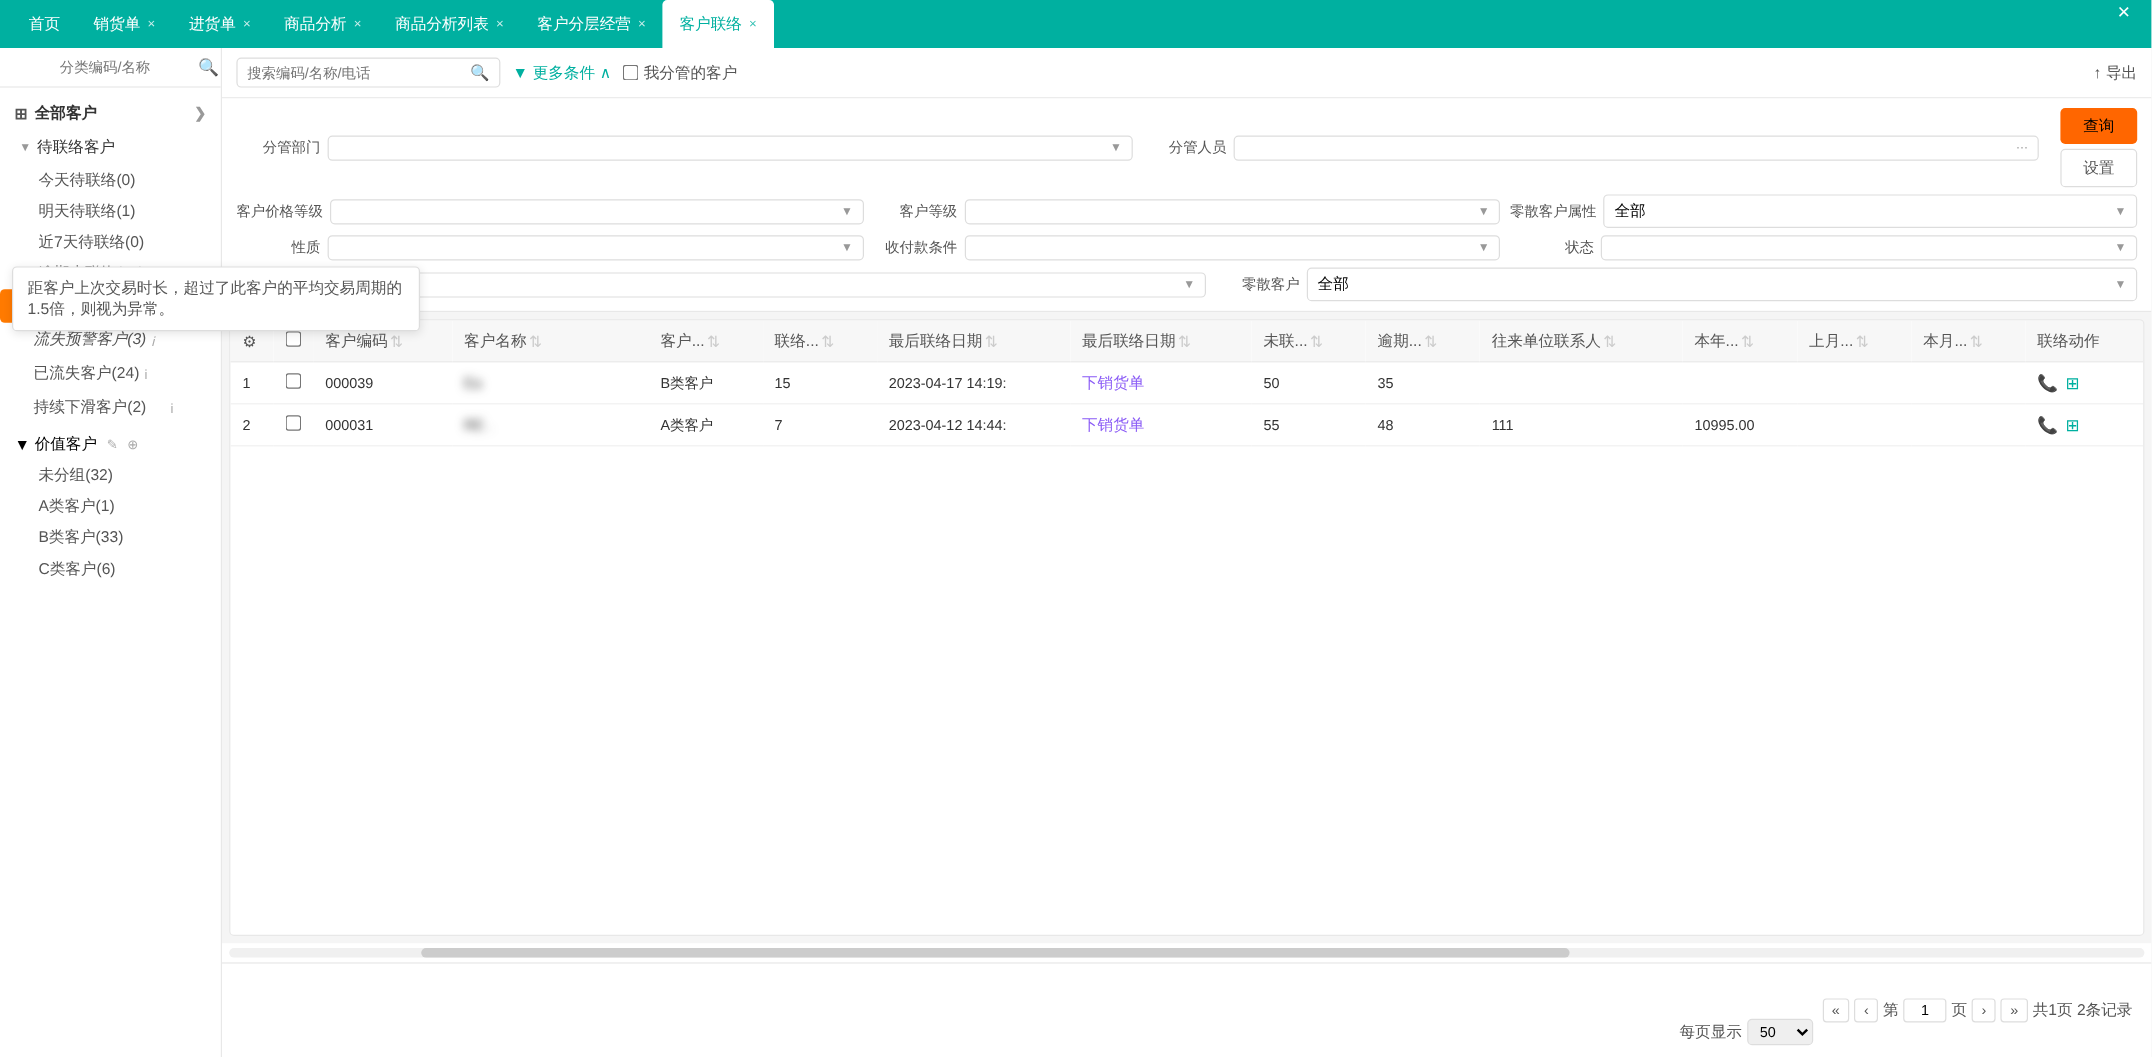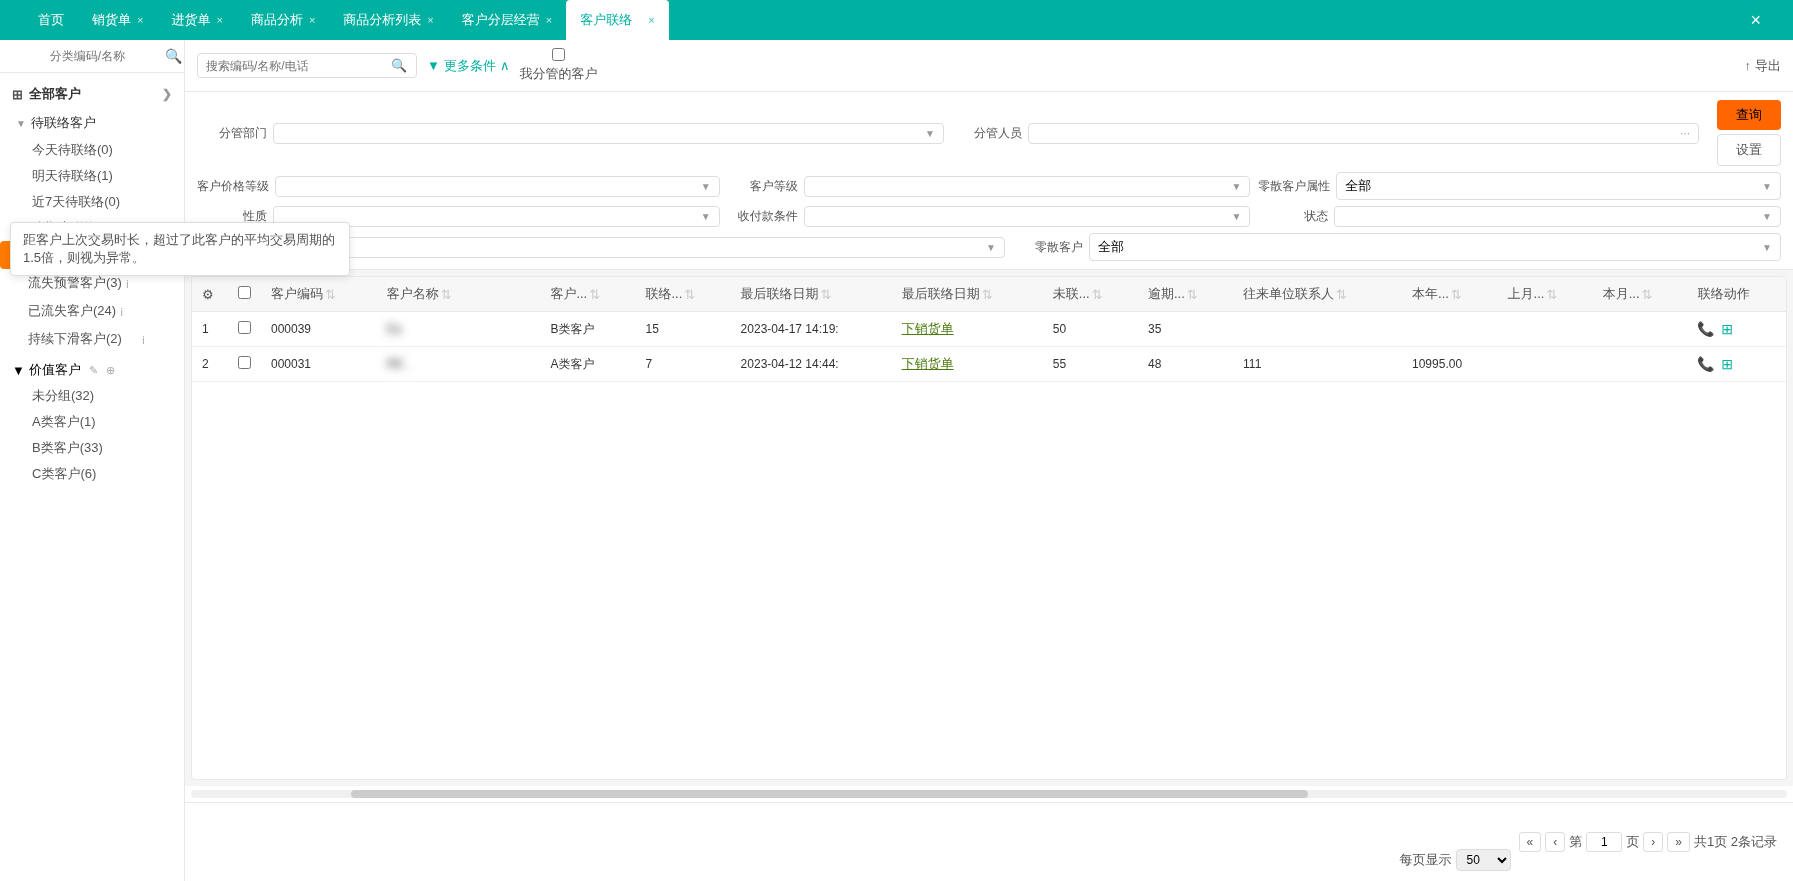--- a/index.html
+++ b/index.html
@@ -1,21 +1,21 @@
 <!DOCTYPE html>
 <html><head>
   <meta charset="utf-8">
   <style>
     * { box-sizing: border-box; margin: 0; padding: 0; font-family: 'Microsoft YaHei', Arial, sans-serif; font-size: 13px; }
     body { background: #f5f5f5; width: 1793px; height: 881px; overflow: hidden; }
 
     
-    .top-nav { display: flex; align-items: center; background: #00b0a0; height: 40px; padding: 0 24px; }
+    .top-nav { display: flex; background: #00b0a0; height: 40px; padding: 0 10px; }
     .top-nav .nav-item { color: #fff; padding: 0 14px; height: 40px; display: flex; align-items: center; cursor: pointer; font-size: 13px; white-space: nowrap; }
-    .top-nav .nav-item.active { background: #fff; color: #00b0a0; border-radius: 4px 4px 0 0; gap: 10px; }
+    .top-nav .nav-item.active { background: #fff; color: #00b0a0; border-radius: 4px 4px 0 0; }
     .top-nav .nav-item .close-x { margin-left: 6px; font-size: 11px; opacity: 0.8; }
     .top-nav .spacer { flex: 1; }
     .top-nav .close-btn { color: #fff; font-size: 18px; cursor: pointer; padding: 0 8px; }
 
     
     .main-layout { display: flex; height: calc(881px - 40px); }
 
     
     .sidebar { width: 185px; background: #fff; border-right: 1px solid #e8e8e8; display: flex; flex-direction: column; overflow: hidden; }
     .sidebar-search { display: flex; align-items: center; padding: 8px 10px; border-bottom: 1px solid #e8e8e8; }
@@ -32,21 +32,21 @@
     .tree-child.active-orange { background: #ff7a00; color: #fff; border-radius: 4px; }
 
     
     .content-area { flex: 1; display: flex; flex-direction: column; overflow: hidden; background: #f5f5f5; }
 
     
     .filter-bar { background: #fff; padding: 8px 12px; border-bottom: 1px solid #e8e8e8; display: flex; align-items: center; gap: 10px; }
     .filter-search-box { display: flex; align-items: center; border: 1px solid #ddd; border-radius: 4px; padding: 4px 8px; width: 220px; }
     .filter-search-box input { border: none; outline: none; font-size: 12px; flex: 1; }
     .more-filters-btn { display: flex; align-items: center; gap: 4px; color: #00b0a0; cursor: pointer; font-size: 12px; white-space: nowrap; }
-    .my-customer-check { display: flex; align-items: center; gap: 4px; font-size: 12px; color: #555; cursor: pointer; flex-direction: column; }
+    .my-customer-check { display: flex; align-items: center; gap: 4px; font-size: 12px; color: #555; cursor: pointer; }
     .export-btn { margin-left: auto; color: #555; font-size: 12px; cursor: pointer; display: flex; align-items: center; gap: 4px; }
 
     
     .filter-panel { background: #fff; border-bottom: 1px solid #e8e8e8; padding: 8px 12px; }
     .filter-row { display: flex; align-items: center; gap: 8px; margin-bottom: 6px; }
     .filter-row:last-child { margin-bottom: 0; }
     .filter-field { display: flex; align-items: center; gap: 6px; flex: 1; min-width: 280px; }
     .filter-label { color: #555; font-size: 12px; white-space: nowrap; min-width: 70px; text-align: right; }
     .filter-input { flex: 1; border: 1px solid #ddd; border-radius: 4px; padding: 4px 8px; font-size: 12px; outline: none; }
     .filter-select { display: flex; align-items: center; border: 1px solid #ddd; border-radius: 4px; padding: 4px 8px; font-size: 12px; cursor: pointer; min-width: 120px; flex: 1; justify-content: space-between; }
@@ -62,21 +62,21 @@
     
     .table-area { flex: 1; overflow: auto; background: #fff; margin: 6px; border-radius: 4px; border: 1px solid #e8e8e8; }
     table { width: 100%; border-collapse: collapse; }
     thead th { background: #f7f7f7; border-bottom: 1px solid #e8e8e8; padding: 8px 10px; text-align: left; font-size: 12px; color: #555; white-space: nowrap; font-weight: normal; position: sticky; top: 0; }
     thead th .col-sort { cursor: pointer; display: flex; align-items: center; gap: 2px; }
     tbody tr { border-bottom: 1px solid #f0f0f0; }
     tbody td { padding: 8px 10px; font-size: 12px; color: #333; white-space: nowrap; }
     tbody td.blurred { filter: blur(4px); }
     .action-icons { display: flex; gap: 6px; }
     .action-icon { color: #00b0a0; cursor: pointer; font-size: 14px; }
-    .link-text { color: #4d7c0f; text-decoration: underline; cursor: pointer; margin-top: 19px; }
+    .link-text { color: #8b5cf6; cursor: pointer; margin-top: 19px; }
     input[type=checkbox] { cursor: pointer; }
 
     
     .pagination-bar { display: flex; align-items: center; justify-content: flex-end; padding: 10px 16px; background: #fff; border-top: 1px solid #e8e8e8; gap: 8px; font-size: 12px; color: #555; }
     .pagination-bar .per-page { display: flex; align-items: center; gap: 4px; margin-top: 36px; }
     .per-page-select { border: 1px solid #ddd; border-radius: 4px; padding: 2px 6px; font-size: 12px; }
     .page-nav { display: flex; align-items: center; gap: 4px; }
     .page-btn { border: 1px solid #ddd; background: #fff; border-radius: 3px; padding: 2px 7px; cursor: pointer; font-size: 12px; color: #555; }
     .page-input { border: 1px solid #ddd; border-radius: 3px; padding: 2px 4px; width: 36px; text-align: center; font-size: 12px; }
 
@@ -153,21 +153,21 @@
         </div>
         <div class="tree-child">
           <span>逾期未联络(30)</span>
         </div>
       </div>
 
       <div class="tree-child active-orange" style="display:flex;align-items:center;gap:4px;padding:5px 10px 5px 28px;">
         <span>回购异常客户(2)</span>
         <span style="color:#fff;font-size:11px;">ℹ</span>
       </div>
-      <div class="tree-child" style="padding:5px 10px 5px 28px;display:flex;align-items:center;gap:4px;">
+      <div class="tree-child" style="padding:5px 10px 5px 28px;display:flex;align-items:center;gap:4px;font-style:italic;">
         <span>流失预警客户(3)</span>
         <span style="color:#aaa;font-size:11px;">ℹ</span>
       </div>
       <div class="tree-child" style="padding:5px 10px 5px 28px;display:flex;align-items:center;gap:4px;">
         <span>已流失客户(24)</span>
         <span style="color:#aaa;font-size:11px;">ℹ</span>
       </div>
       <div class="tree-child" style="padding:5px 10px 5px 28px;display:flex;align-items:center;gap:20px;">
         <span>持续下滑客户(2)</span>
         <span style="color:#aaa;font-size:11px;">ℹ</span>

